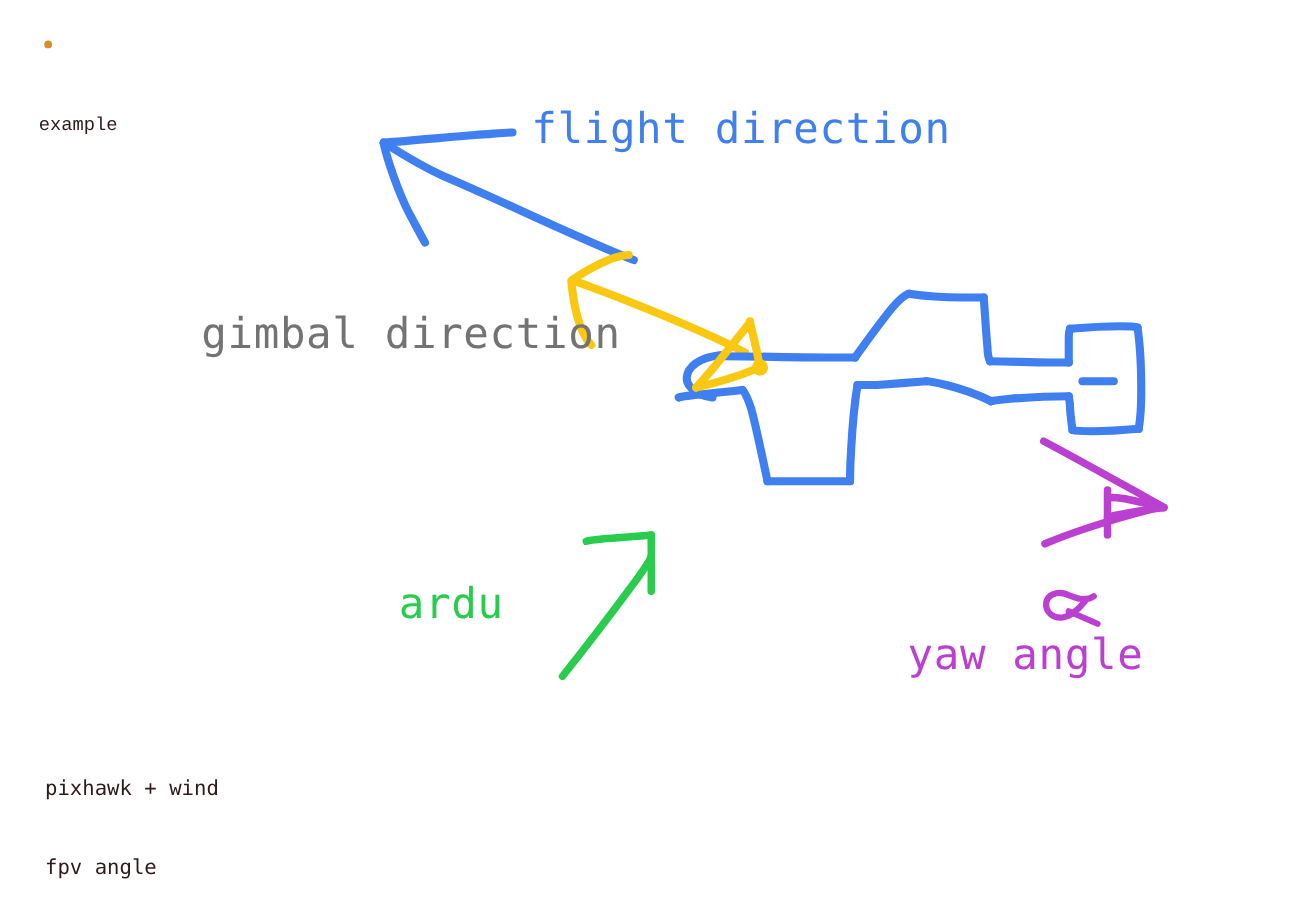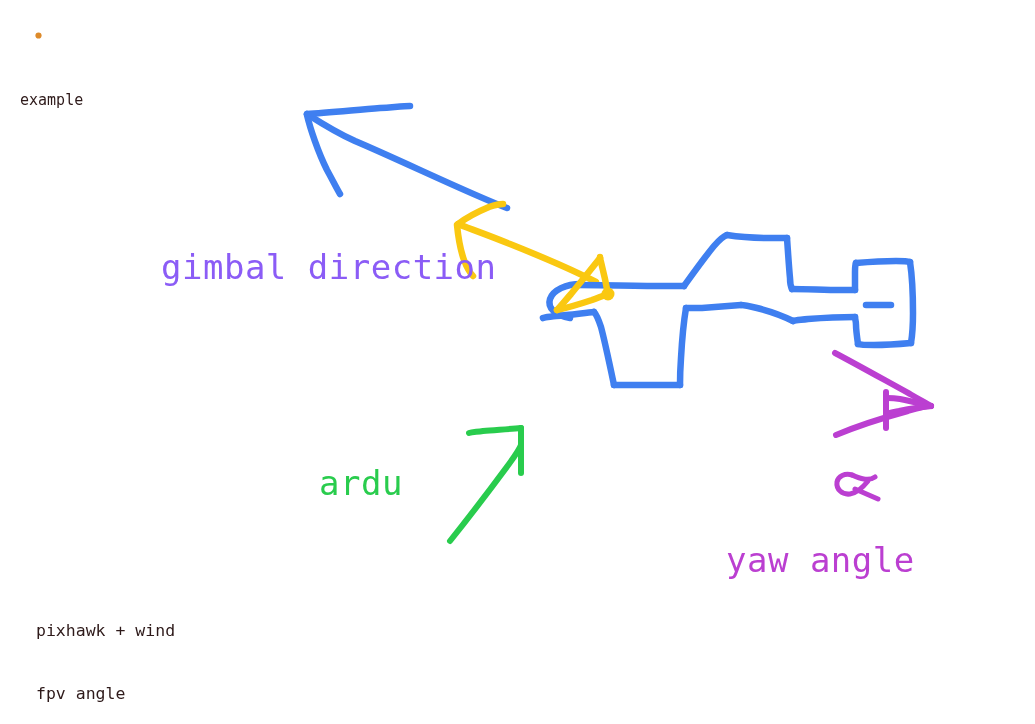--- a/index.html
+++ b/index.html
@@ -37,22 +37,23 @@
     font-family: "DejaVu Sans Mono", "Liberation Mono", monospace;
     line-height: 1.0;
   }
   
   .note-text {
     color: #2e1a1a;
     font-size: 15px;
     letter-spacing: 0px;
   }
   #example-label {
-    left: 20px;
+    left: 31px;
     top: 93px;
+    font-family: Liberation Mono, monospace;
   }
   #notes-block {
     left: 36px;
     top: 578px;
     font-size: 16.5px;
     line-height: 21px;
     color: #2e1a1a;
   }
   #notes-block .note-line {
     display: block;
@@ -66,32 +67,31 @@
     letter-spacing: 0.5px;
   }
   #flight-direction-label {
     left: 425px;
     top: 86px;
     color: #3f7ff0;
   }
   #gimbal-direction-label {
     left: 161px;
     top: 250px;
-    color: #8b5cf6;
+    color: #737373;
   }
   #wind-label {
     left: 319px;
     top: 466px;
     color: #29cc4d;
   }
   #yaw-angle-label {
     left: 726px;
     top: 507px;
     color: #bb3fd1;
-    margin-top: 36px;
   }
 </style>
 </head>
 <body>
 
 <div id="canvas-root">
 
   <svg class="sketch-svg" viewBox="0 0 1035 724" xmlns="http://www.w3.org/2000/svg">
 
     <g>
@@ -196,20 +196,21 @@
 
       <path d="M 521 428 C 510 429 495 430 483 431 C 476 432 472 432 469 433"></path>
 
       <path d="M 521 428 C 521 438 521 452 521 462 C 521 468 521 471 521 473"></path>
     </g>
 
   </svg>
 
   <div class="txt note-text" id="example-label">example</div>
 
+  <div class="txt hand-label" id="flight-direction-label">flight direction</div>
 
   <div class="txt hand-label" id="gimbal-direction-label">gimbal direction</div>
 
   <div class="txt hand-label" id="wind-label">ardu</div>
 
   <div class="txt hand-label" id="yaw-angle-label">yaw angle</div>
 
   <div class="txt" id="notes-block">
     <span class="note-line">pixhawk + wind</span>
     <span class="note-line">fpv angle</span>

